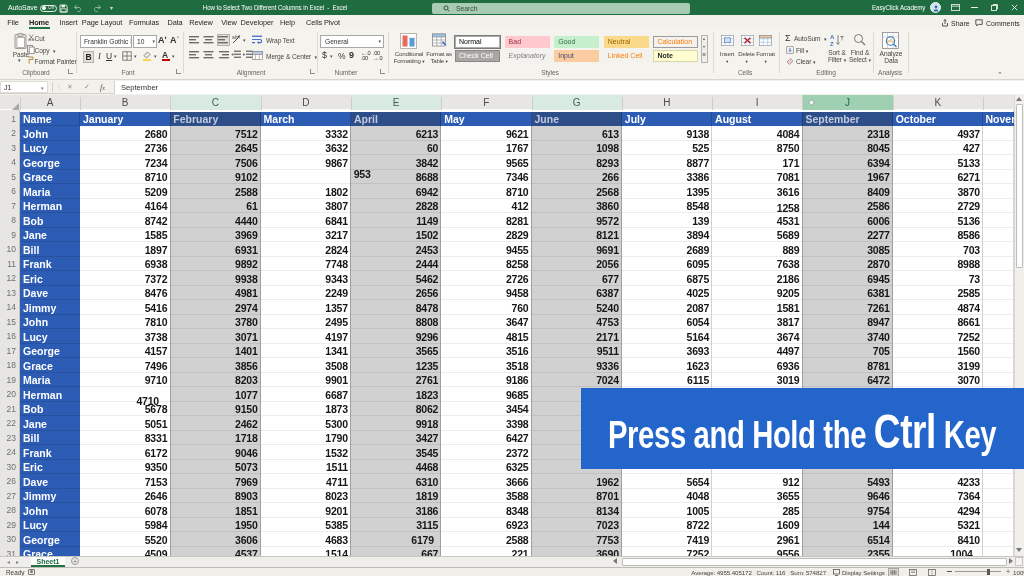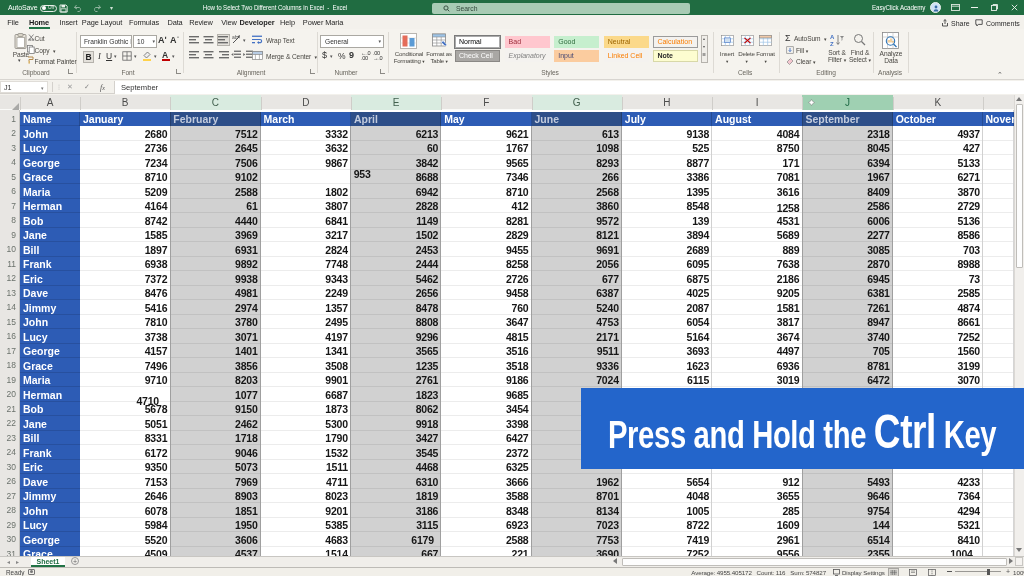--- a/index.html
+++ b/index.html
@@ -59,23 +59,23 @@
   </svg>
 <div class="a" style="left:0;top:15px;width:1024px;height:14px;background:#f3f1ec"></div>
 <div class="a" style="left:-17px;top:17.6px;width:60px;text-align:center;font-size:7.4px;color:#262626;font-weight:400;letter-spacing:-0.1px">File</div>
 <div class="a" style="left:9px;top:17.6px;width:60px;text-align:center;font-size:7.4px;color:#1a1a1a;font-weight:700;letter-spacing:-0.1px">Home</div>
 <div class="a" style="left:38.5px;top:17.6px;width:60px;text-align:center;font-size:7.4px;color:#262626;font-weight:400;letter-spacing:-0.1px">Insert</div>
 <div class="a" style="left:72px;top:17.6px;width:60px;text-align:center;font-size:7.4px;color:#262626;font-weight:400;letter-spacing:-0.1px">Page Layout</div>
 <div class="a" style="left:114px;top:17.6px;width:60px;text-align:center;font-size:7.4px;color:#262626;font-weight:400;letter-spacing:-0.1px">Formulas</div>
 <div class="a" style="left:145px;top:17.6px;width:60px;text-align:center;font-size:7.4px;color:#262626;font-weight:400;letter-spacing:-0.1px">Data</div>
 <div class="a" style="left:171px;top:17.6px;width:60px;text-align:center;font-size:7.4px;color:#262626;font-weight:400;letter-spacing:-0.1px">Review</div>
 <div class="a" style="left:199px;top:17.6px;width:60px;text-align:center;font-size:7.4px;color:#262626;font-weight:400;letter-spacing:-0.1px">View</div>
-<div class="a" style="left:227px;top:17.6px;width:60px;text-align:center;font-size:7.4px;color:#262626;font-weight:700;letter-spacing:-0.1px">Developer</div>
+<div class="a" style="left:227px;top:17.6px;width:60px;text-align:center;font-size:7.4px;color:#262626;font-weight:400;letter-spacing:-0.1px">Developer</div>
 <div class="a" style="left:257.5px;top:17.6px;width:60px;text-align:center;font-size:7.4px;color:#262626;font-weight:400;letter-spacing:-0.1px">Help</div>
-<div class="a" style="left:293px;top:17.6px;width:60px;text-align:center;font-size:7.4px;color:#262626;font-weight:400;letter-spacing:-0.1px">Power Maria</div>
+<div class="a" style="left:293px;top:17.6px;width:60px;text-align:center;font-size:7.4px;color:#262626;font-weight:400;letter-spacing:-0.1px">Cells Pivot</div>
 <div class="a" style="left:29px;top:27px;width:21px;height:2px;background:#217346"></div>
 <svg class="a" style="left:941px;top:19px" width="8" height="8" viewBox="0 0 8 8">
     <path d="M4 5V0.8M2.5 2 4 0.6 5.5 2" fill="none" stroke="#444" stroke-width="0.9"></path>
     <path d="M1.5 4v3h5V4" fill="none" stroke="#444" stroke-width="0.9"></path>
   </svg>
 <div class="a" style="left:951px;top:19.6px;font-size:7px;color:#2b2b2b">Share</div>
 <svg class="a" style="left:975px;top:19px" width="8" height="8" viewBox="0 0 8 8">
     <path d="M0.8 0.8h6.4v4.6H3.4L1.8 7V5.4H0.8z" fill="none" stroke="#444" stroke-width="0.9"></path>
   </svg>
 <div class="a" style="left:986px;top:19.6px;font-size:7px;color:#2b2b2b">Comments</div>

